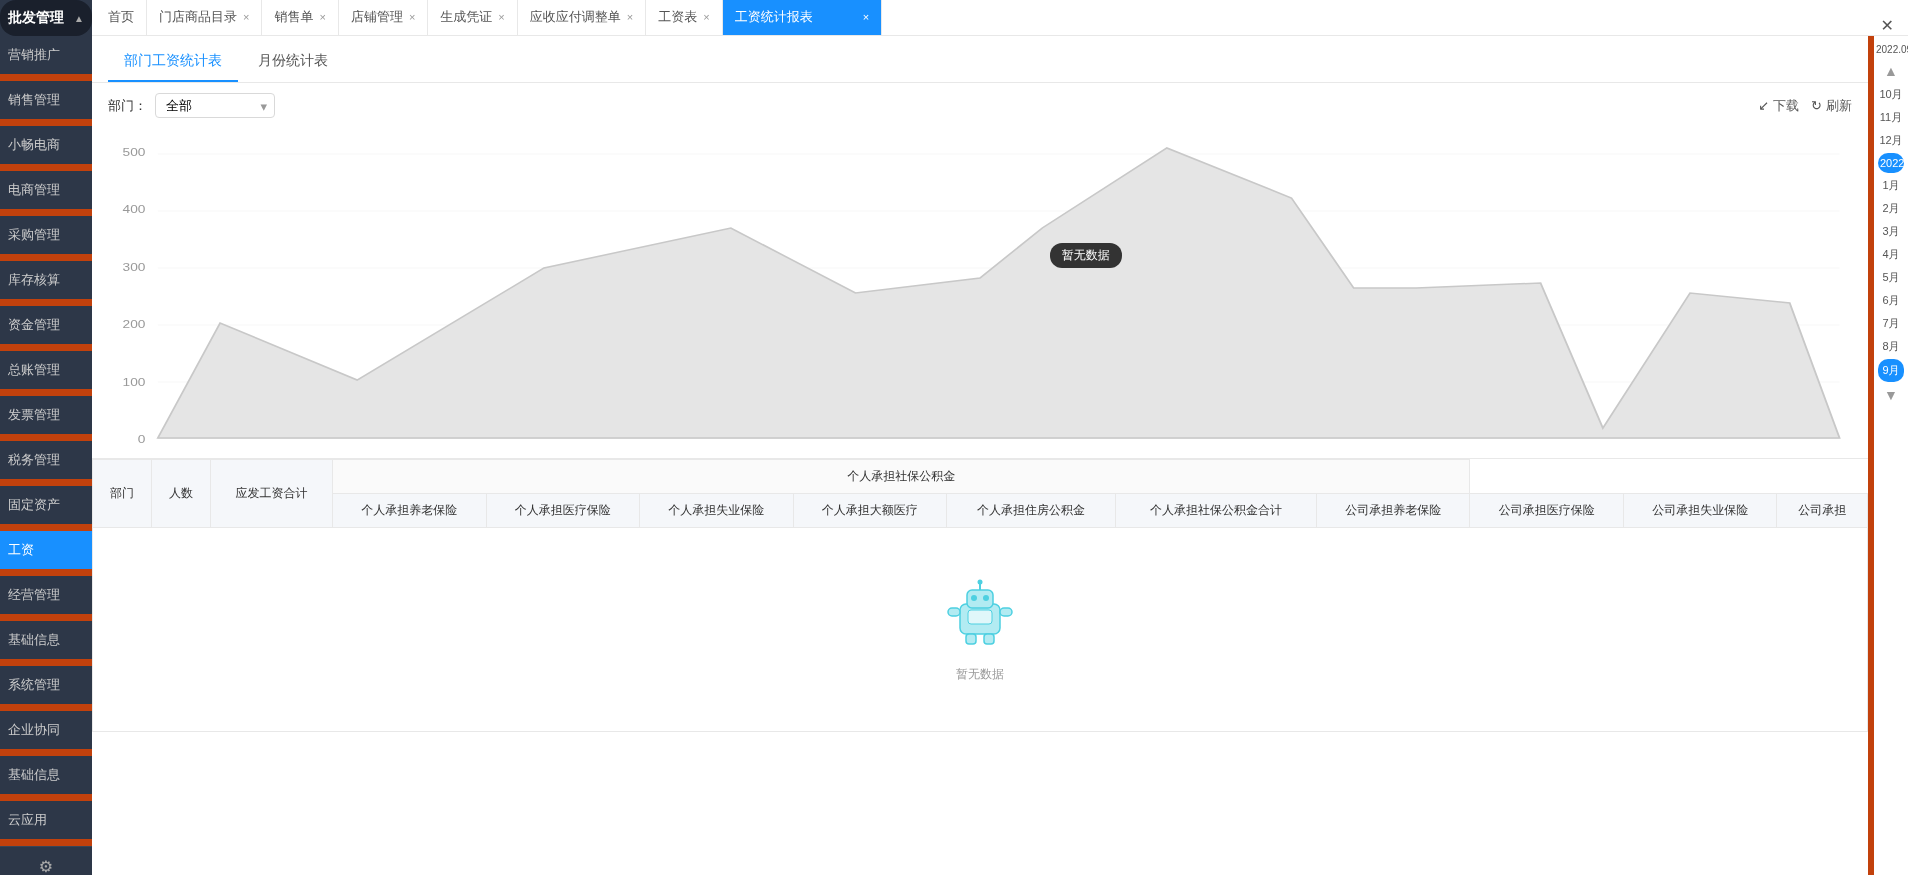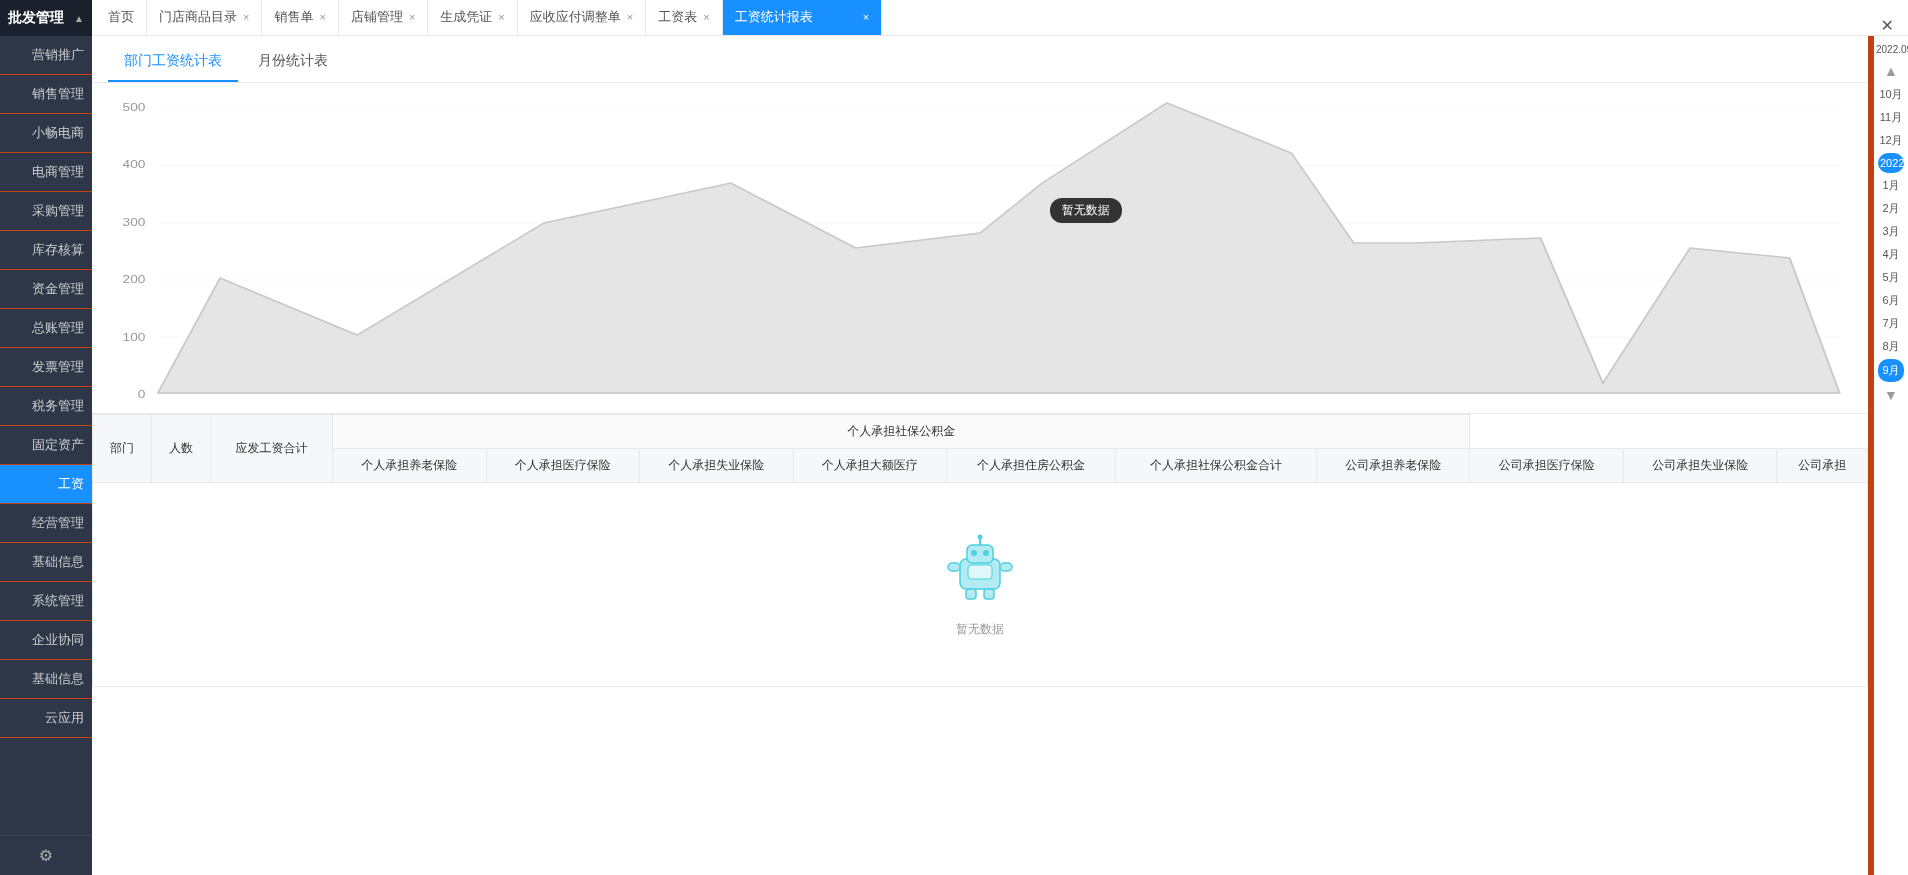--- a/index.html
+++ b/index.html
@@ -18,29 +18,30 @@
     .sidebar-header {
       background: #1a202c;
       color: #fff;
       padding: 10px 8px;
       font-size: 14px;
       font-weight: bold;
       display: flex;
       align-items: center;
       justify-content: space-between;
       height: 36px;
+      border-radius: 16px;
     }
     .sidebar-header .arrow { font-size: 10px; color: #aaa; }
     .sidebar-item {
       padding: 10px 8px;
-      text-align: right;
+      text-align: left;
       font-size: 13px;
       cursor: pointer;
       color: #ccc;
-      border-bottom: 1px solid #c2410c;
+      border-bottom: 7px solid #c2410c;
     }
     .sidebar-item.active { background: #1890ff; color: #fff; }
     .sidebar-footer {
       margin-top: auto;
       padding: 10px;
       text-align: center;
       border-top: 1px solid #3a4556;
     }
     .gear-icon { color: #aaa; font-size: 16px; cursor: pointer; }
 
@@ -372,20 +373,40 @@
 
   <div class="content-area">
 
     <div class="page-content">
 
       <div class="sub-tabs">
         <div class="sub-tab active">部门工资统计表</div>
         <div class="sub-tab">月份统计表</div>
       </div>
 
+      <div class="toolbar">
+        <div class="toolbar-left">
+          <span class="dept-label">部门：</span>
+          <div class="select-wrapper">
+            <select class="dept-select">
+              <option>全部</option>
+            </select>
+          </div>
+        </div>
+        <div class="toolbar-right">
+          <div class="toolbar-btn">
+            <span>↙</span>
+            <span>下载</span>
+          </div>
+          <div class="toolbar-btn">
+            <span>↻</span>
+            <span>刷新</span>
+          </div>
+        </div>
+      </div>
 
       <div class="chart-section">
         <div class="chart-container">
           <svg width="100%" height="310" viewBox="0 0 1400 310" preserveAspectRatio="none">
 
             <text x="30" y="305" font-size="11" fill="#999" text-anchor="end">0</text>
             <text x="30" y="248" font-size="11" fill="#999" text-anchor="end">100</text>
             <text x="30" y="190" font-size="11" fill="#999" text-anchor="end">200</text>
             <text x="30" y="133" font-size="11" fill="#999" text-anchor="end">300</text>
             <text x="30" y="75" font-size="11" fill="#999" text-anchor="end">400</text>

